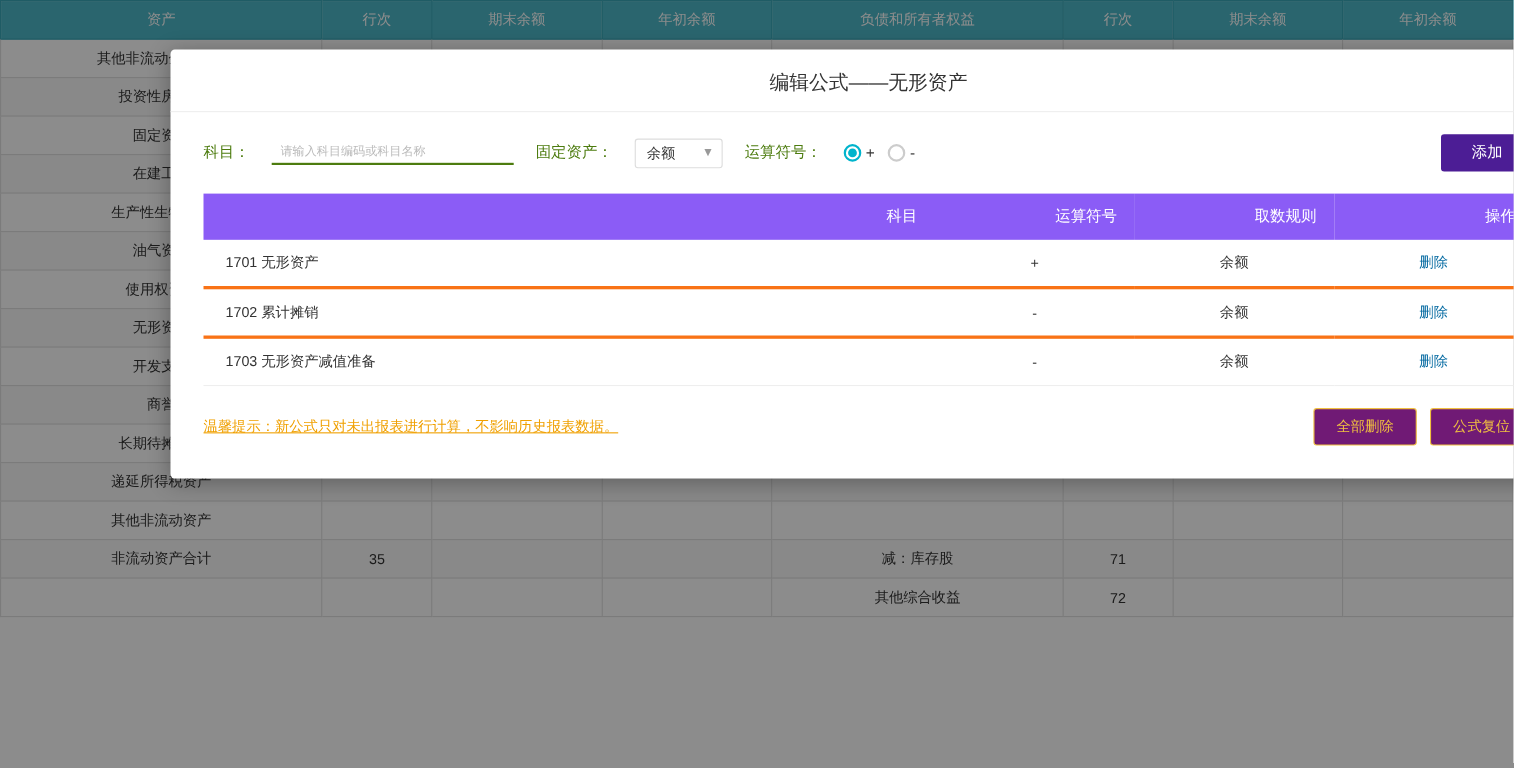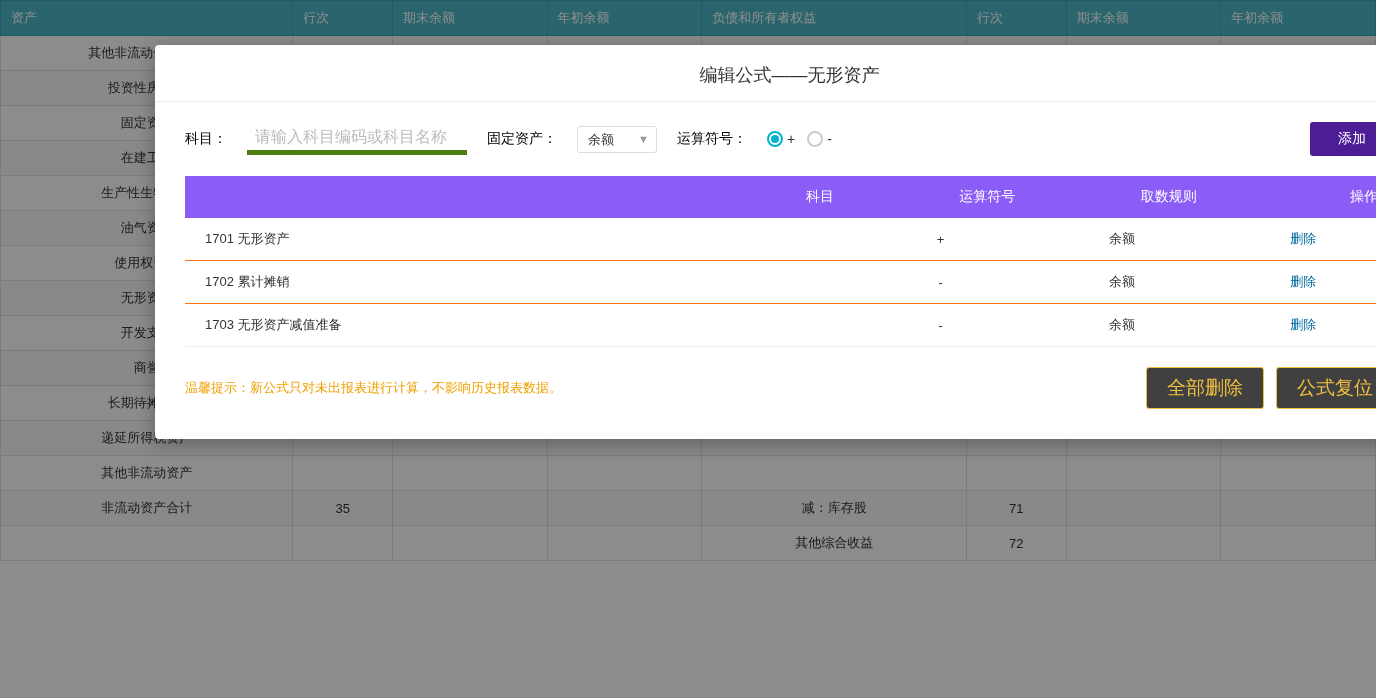--- a/index.html
+++ b/index.html
@@ -25,21 +25,21 @@
     .bg-table {
       width: 100%;
       border-collapse: collapse;
       font-size: 13px;
     }
 
     .bg-table th {
       background: #4db8c8;
       color: #fff;
       padding: 8px 10px;
-      text-align: left;
+      text-align: center;
       border: 1px solid #3aa8b8;
       font-weight: normal;
     }
 
     .bg-table td {
       padding: 8px 10px;
       border: 1px solid #e0e0e0;
       text-align: center;
       color: #333;
     }
@@ -98,32 +98,32 @@
 
     
     .form-row {
       display: flex;
       align-items: center;
       padding: 20px 30px;
       gap: 20px;
     }
 
     .form-label {
-      color: #000000;
+      color: #4d7c0f;
       white-space: nowrap;
       text-align: center;
     }
 
     .form-input {
       border: none;
-      border-bottom: 5px solid #4d7c0f;
+      border-bottom: 2px solid #4d7c0f;
       outline: none;
       padding: 4px 8px;
       width: 220px;
-      font-size: 16px;
+      font-size: 11px;
       color: #999;
     }
 
     .form-input::placeholder {
       color: #bbb;
     }
 
     .select-wrapper {
       position: relative;
       display: inline-flex;
@@ -221,21 +221,21 @@
       background: #8b5cf6;
       color: #fff;
       padding: 12px 16px;
       text-align: right;
       font-weight: normal;
       font-size: 14px;
     }
 
     .data-table tbody tr td {
       padding: 12px 16px;
-      border-bottom: 1px solid #f97316;
+      border-bottom: 3px solid #f97316;
       text-align: center;
       color: #333;
       font-size: 13px;
     }
 
     .data-table tbody tr:last-child td {
       border-bottom: 1px solid #eee;
     }
 
     .btn-delete {
@@ -250,34 +250,35 @@
     .modal-footer {
       padding: 20px 30px 0;
       display: flex;
       justify-content: space-between;
       align-items: center;
     }
 
     .footer-tip {
       color: #f0a000;
       font-size: 13px;
+      text-decoration: underline;
     }
 
     .footer-buttons {
       display: flex;
       gap: 12px;
     }
 
     .btn-outline {
-      background: #404040;
+      background: #701a75;
       border: 1px solid #f0c040;
       color: #f0c040;
       border-radius: 3px;
       padding: 7px 20px;
-      font-size: 19px;
+      font-size: 13px;
       cursor: pointer;
     }
 
     
     .col-subject { width: 55%; }
     .col-op { width: 15%; }
     .col-rule { width: 15%; }
     .col-action { width: 15%; }
 
     .td-left {

